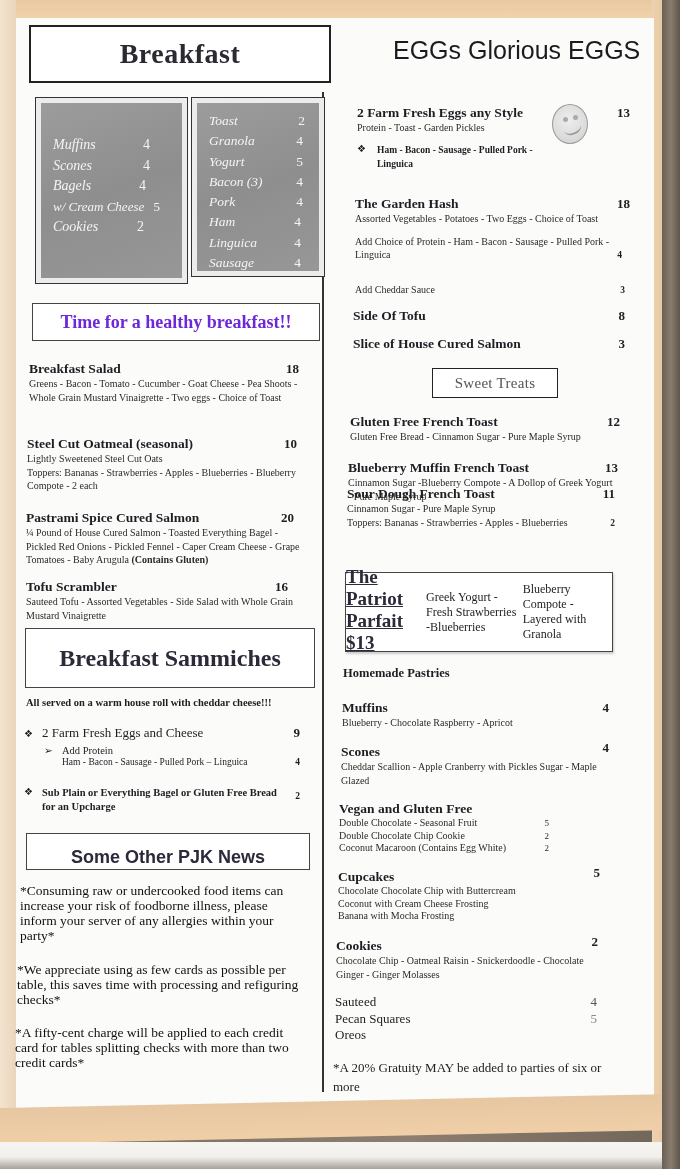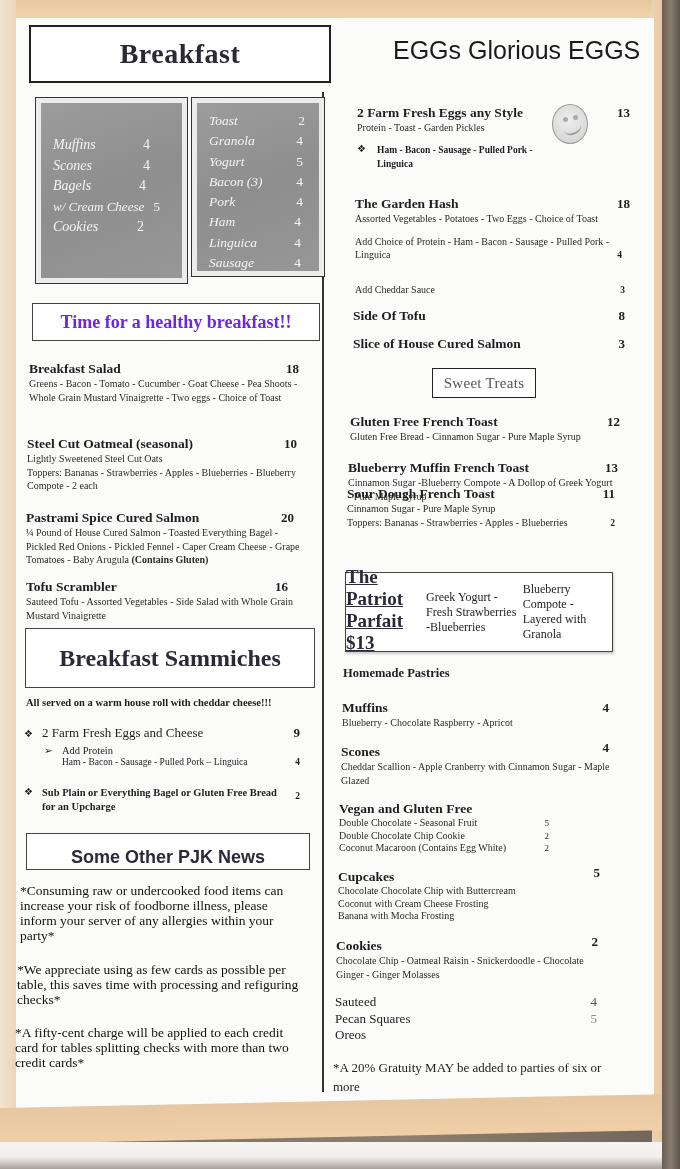--- a/index.html
+++ b/index.html
@@ -294,21 +294,21 @@
 <div class="item item-head" style="left:353px;top:307px;width:272px;">
   <span>Side Of Tofu</span>
   <span class="price">8</span>
 </div>
 
 <div class="item item-head" style="left:353px;top:335px;width:272px;">
   <span>Slice of House Cured Salmon</span>
   <span class="price">3</span>
 </div>
 
-<div class="title-box" style="left:432px;top:368px;width:104px;height:30px;border-width:1.5px;">
+<div class="title-box" style="left:432px;top:368px;width:126px;height:30px;border-width:1.5px;">
   <span style="font-size:15px;color:#555;letter-spacing:0.3px;">Sweet Treats</span>
 </div>
 
 <div class="item" style="left:350px;top:413px;width:270px;">
   <div class="item-head">
       <span>Gluten Free French Toast</span>
       <span class="price">12</span>
     </div>
   <div class="item-desc">Gluten Free Bread - Cinnamon Sugar - Pure Maple Syrup</div>
 </div>
@@ -347,21 +347,21 @@
       <span class="price">4</span>
     </div>
   <div class="item-desc">Blueberry - Chocolate Raspberry - Apricot</div>
 </div>
 
 <div class="item" style="left:341px;top:743px;width:270px;">
   <div class="item-head">
       <span>Scones</span>
       <span class="price" style="position:relative;top:-4px;padding-right:2px;">4</span>
     </div>
-  <div class="item-desc">Cheddar Scallion - Apple Cranberry with Cinnamon Sugar - Maple Glazed</div>
+  <div class="item-desc">Cheddar Scallion - Apple Cranberry with Pickles Sugar - Maple Glazed</div>
 </div>
 
 <div class="item" style="left:339px;top:800px;width:210px;">
   <div class="item-head">
       <span>Vegan and Gluten Free</span>
     </div>
   <div class="row-sb item-desc" style="line-height:12.5px;">
       <span>Double Chocolate - Seasonal Fruit</span>
       <span style="font-size:9px;">5</span>
     </div>

